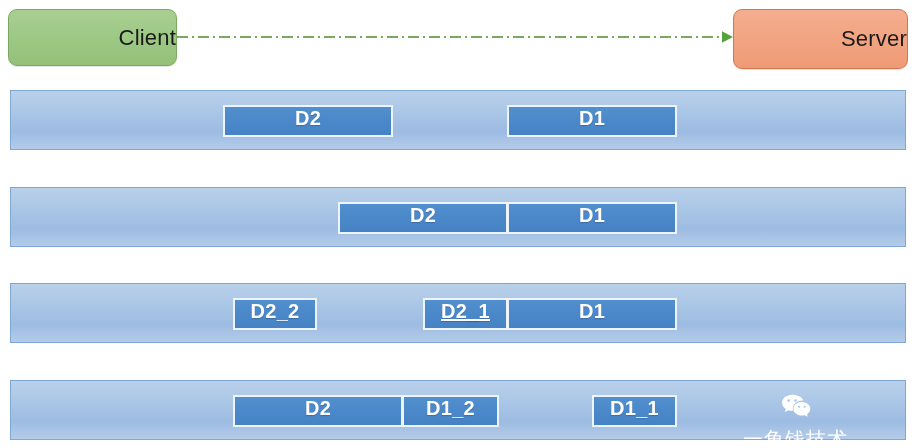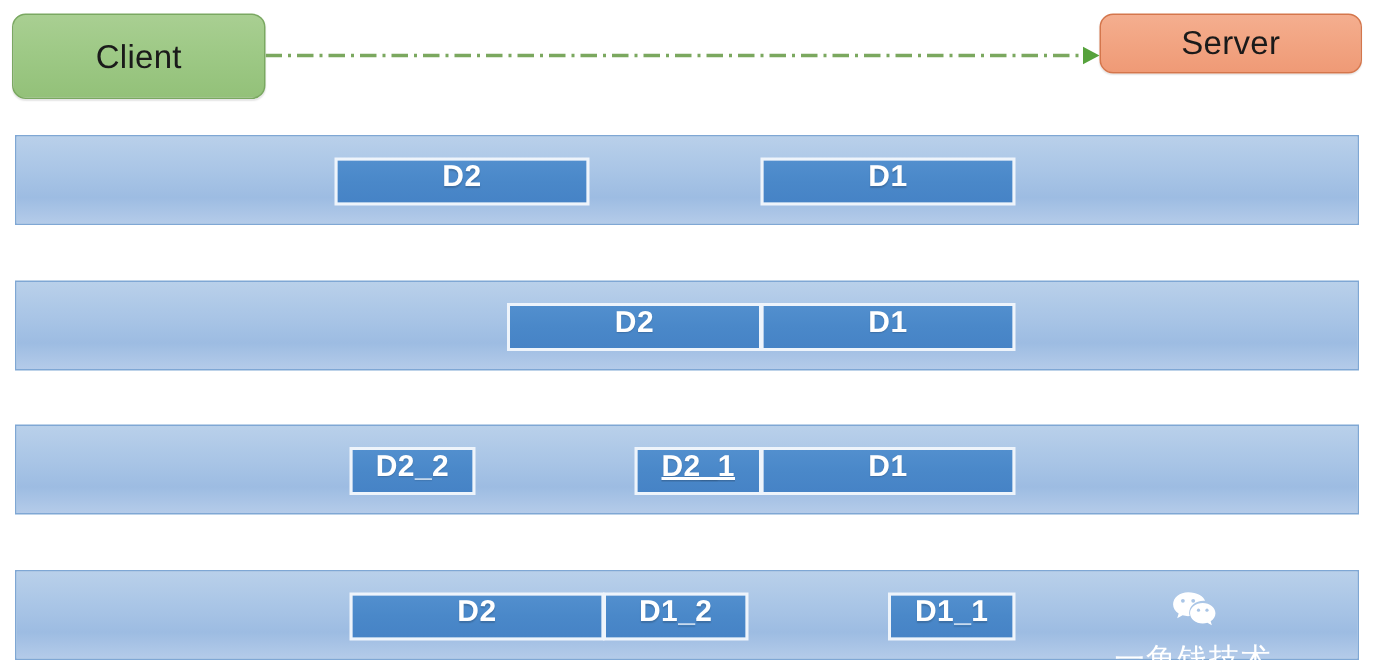--- a/index.html
+++ b/index.html
@@ -22,39 +22,39 @@
     background: #ffffff;
   }
 
   
   .endpoint {
     position: absolute;
     box-sizing: border-box;
     border-radius: 9px;
     display: flex;
     align-items: center;
-    justify-content: center;
+    justify-content: flex-end;
     font-size: 22px;
     color: #1a1a1a;
     letter-spacing: .2px;
   }
   .endpoint.client {
     left: 8px;
     top: 9px;
     width: 169px;
     height: 57px;
     border: 1.6px solid #7aa861;
     background: linear-gradient(180deg, #a9cf92 0%, #9ec986 45%, #93c179 100%);
     box-shadow: 0 1px 1px rgba(0,0,0,.10);
   }
   .endpoint.server {
     left: 733px;
     top: 9px;
     width: 175px;
-    height: 40px;
+    height: 60px;
     border: 1.6px solid #d4764c;
     background: linear-gradient(180deg, #f4ae8f 0%, #f2a583 45%, #ef9a76 100%);
     box-shadow: 0 1px 1px rgba(0,0,0,.10);
   }
 
   
   .connector {
     position: absolute;
     left: 177px;
     top: 28px;

